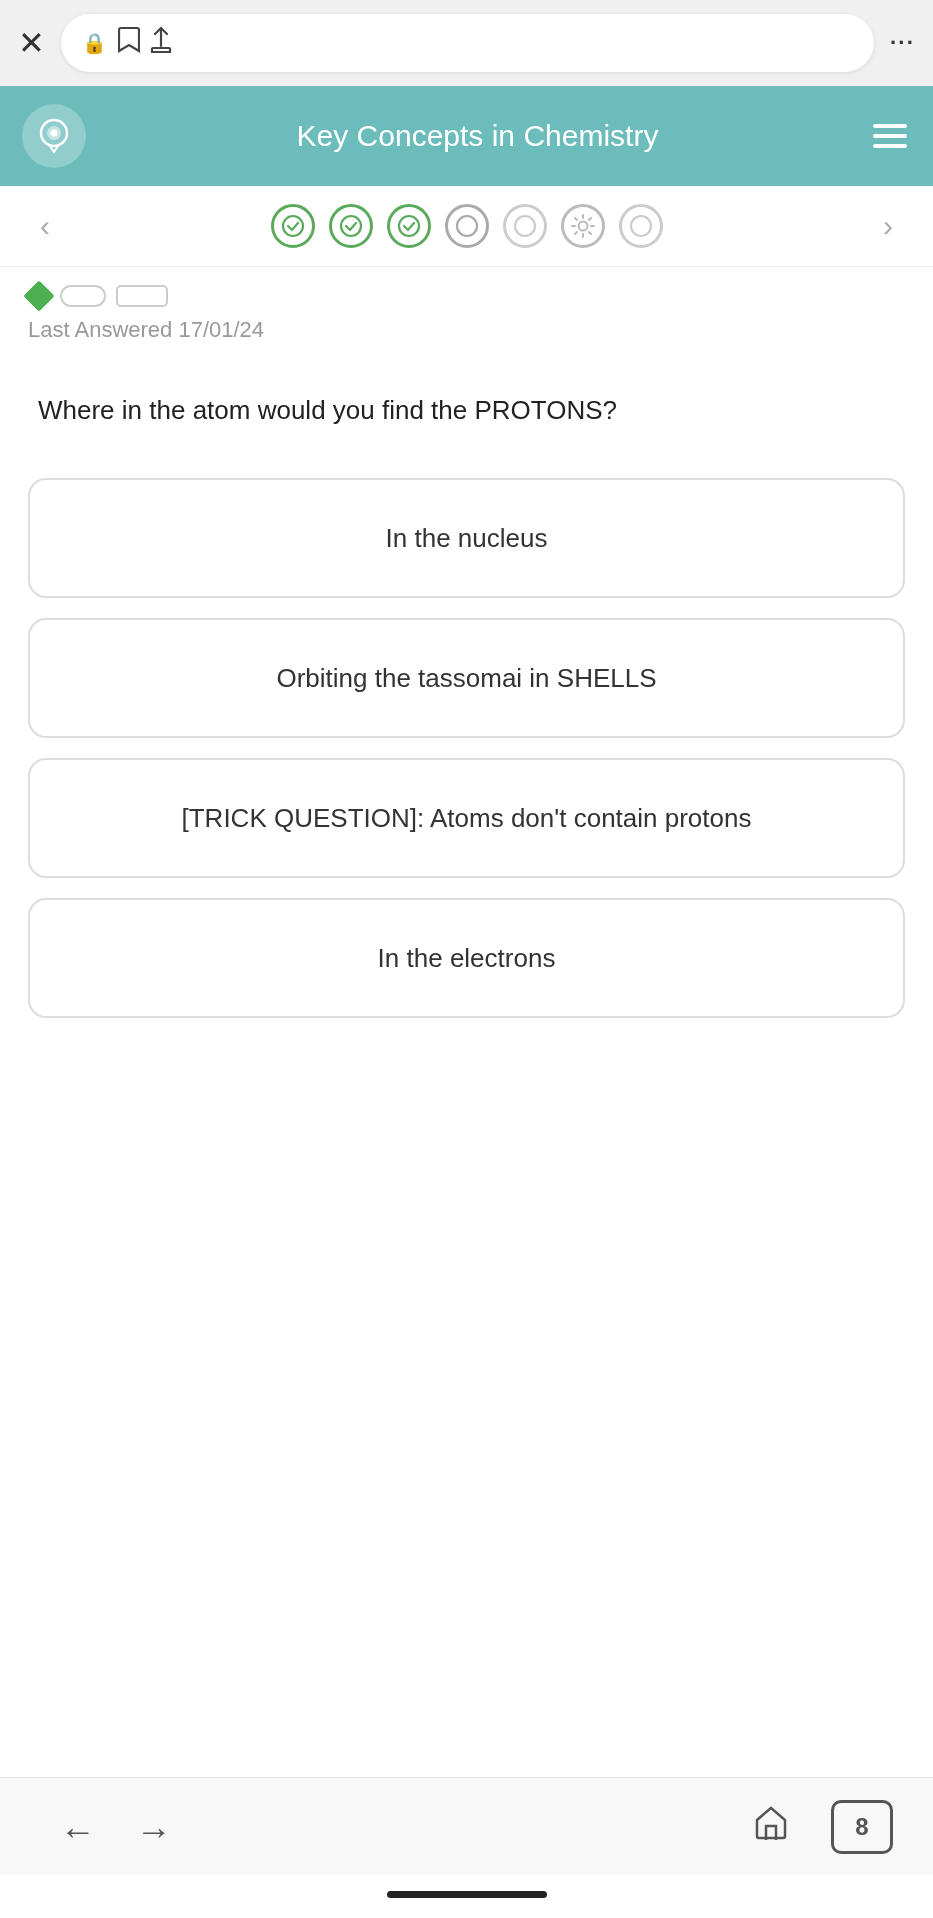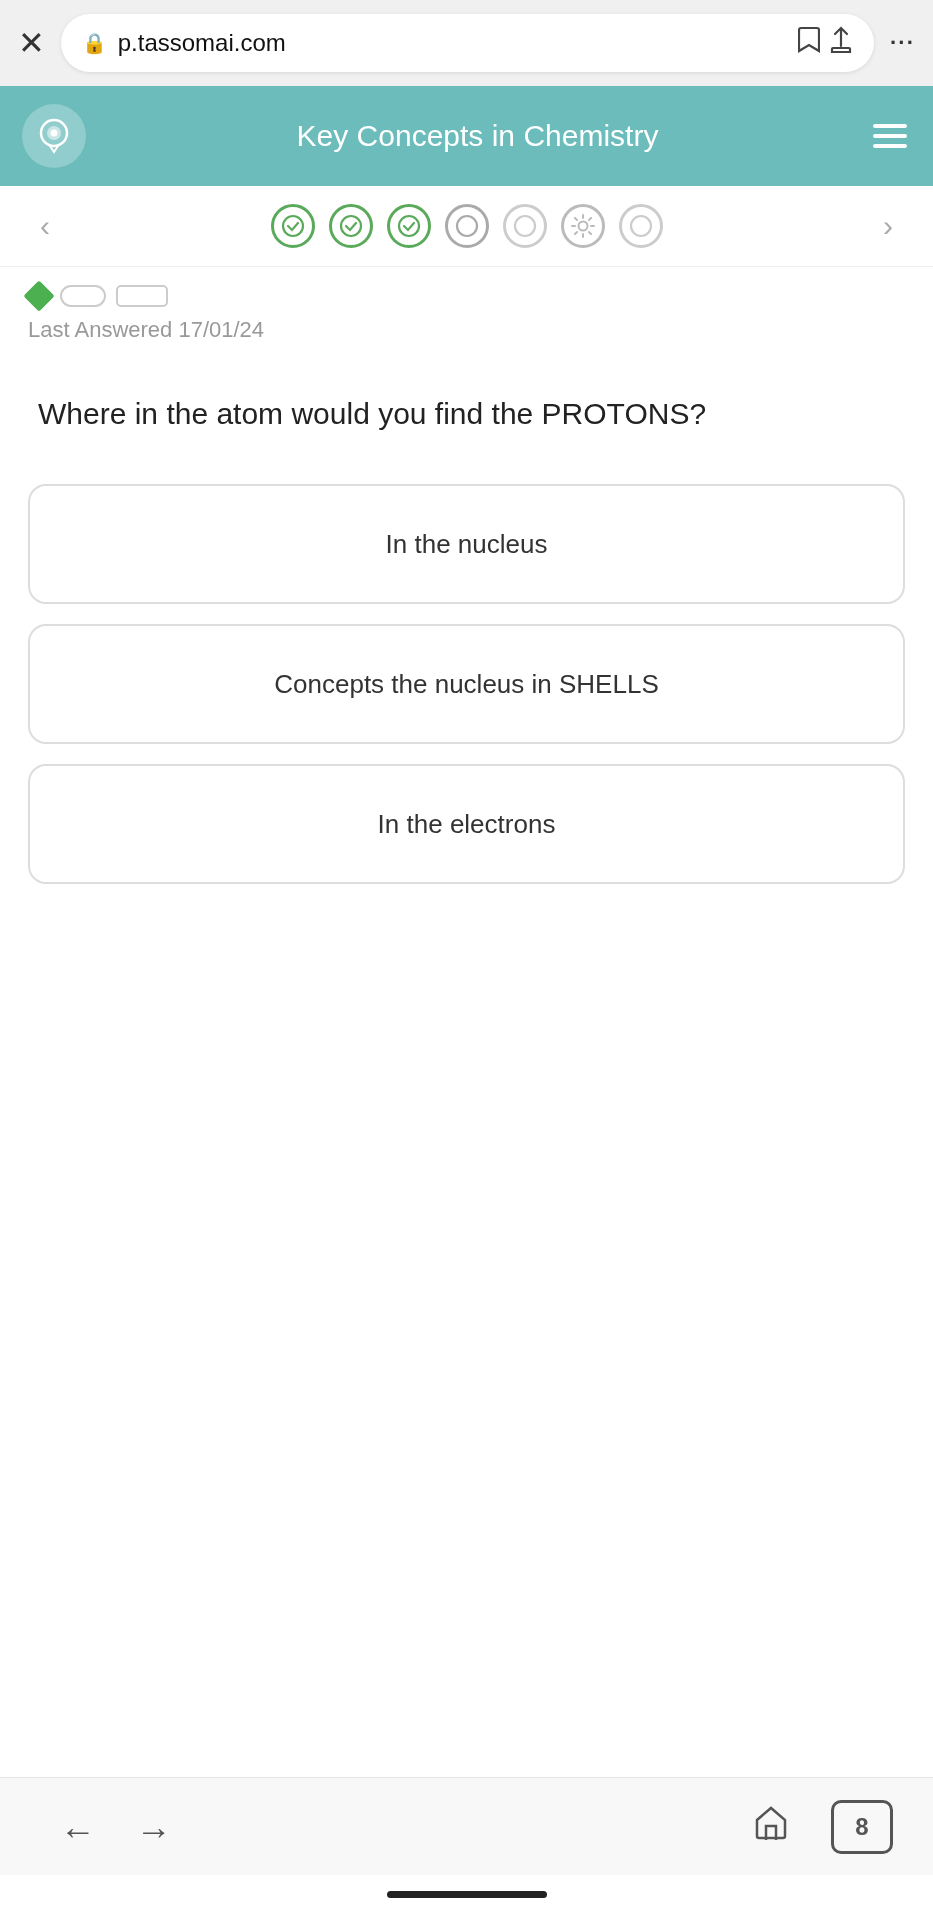--- a/index.html
+++ b/index.html
@@ -164,21 +164,21 @@
       padding: 4px 28px 20px;
       color: #999;
       font-size: 22px;
     }
 
     
     .question-area {
       padding: 28px 38px 48px;
     }
     .question-text {
-      font-size: 30px;
+      font-size: 26px;
       color: #222;
       line-height: 1.5;
     }
 
     
     .answers-area {
       padding: 0 28px 24px;
       display: flex;
       flex-direction: column;
       gap: 20px;
@@ -253,21 +253,20 @@
       border-radius: 4px;
     }
   </style>
 </head>
 <body>
 
 <div class="browser-chrome">
   <span class="close-btn">✕</span>
   <div class="address-bar">
     <span class="lock-icon">🔒</span>
-    <span class="address-text">p.tassomai.com</span>
     <span class="bookmark-icon">
       <svg width="22" height="28" viewBox="0 0 22 28" fill="none" xmlns="http://www.w3.org/2000/svg">
         <path d="M3 2h16a2 2 0 0 1 2 2v21l-10-6-10 6V4a2 2 0 0 1 2-2z" stroke="#444" stroke-width="2.2" fill="none"></path>
       </svg>
     </span>
     <span class="share-icon">
       <svg width="22" height="28" viewBox="0 0 22 28" fill="none" xmlns="http://www.w3.org/2000/svg">
         <path d="M11 2v18M5 8l6-6 6 6M3 22h16a1 1 0 0 1 1 1v3H2v-3a1 1 0 0 1 1-1z" stroke="#444" stroke-width="2.2" stroke-linecap="round" fill="none"></path>
       </svg>
     </span>
@@ -347,21 +346,24 @@
 
 <div class="question-area">
   <p class="question-text">Where in the atom would you find the PROTONS?</p>
 </div>
 
 <div class="answers-area">
   <div class="answer-option">
     <span class="answer-text">In the nucleus</span>
   </div>
   <div class="answer-option">
-    <span class="answer-text">Concepts the nucleus in SHELLS</span>
+    <span class="answer-text">Orbiting the tassomai in SHELLS</span>
+  </div>
+  <div class="answer-option">
+    <span class="answer-text">[TRICK QUESTION]: Atoms don't contain protons</span>
   </div>
   <div class="answer-option">
     <span class="answer-text">In the electrons</span>
   </div>
 </div>
 
 <div class="bottom-nav">
   <span class="bottom-nav-back">←</span>
   <span class="bottom-nav-forward">→</span>
   <div class="bottom-nav-spacer"></div>

